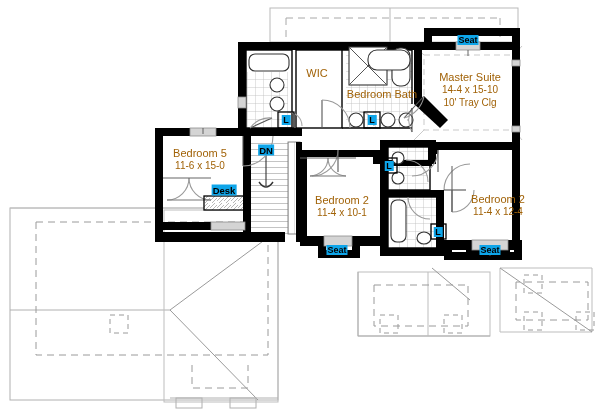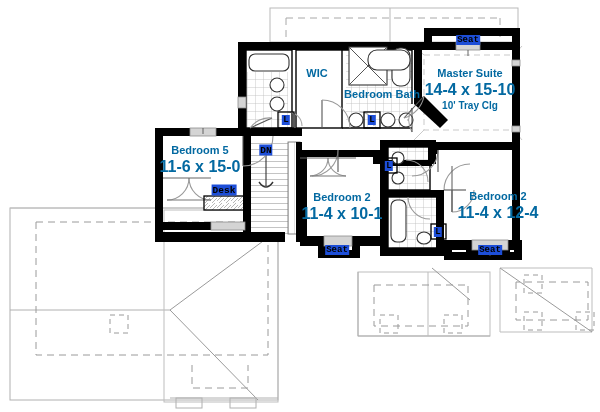--- a/index.html
+++ b/index.html
@@ -21,46 +21,45 @@
     position: absolute;
     left: 0;
     top: 0;
     width: 600px;
     height: 412px;
     display: block;
   }
   .room-label {
     position: absolute;
     text-align: center;
-    color: #0369a1;
-    font-weight: bold;
+    color: #a16207;
+    font-weight: normal;
     line-height: 1.22;
     white-space: nowrap;
     pointer-events: none;
     transform: translate(-50%, -50%);
   }
   .room-name {
     font-size: 11px;
   }
   .room-dims {
-    font-size: 16px;
+    font-size: 10px;
   }
   .room-clg {
     font-size: 10px;
   }
   .tag-label {
     position: absolute;
     color: #000000;
     font-weight: bold;
     font-size: 9.5px;
     white-space: nowrap;
-    background: #1d4ed8;
+    background: #0ea5e9;
     transform: translate(-50%, -50%);
     padding: 0 1px;
-    font-family: Liberation Mono, monospace;
   }
   .tag-small {
     font-size: 9px;
   }
   .tag-closet {
     font-size: 9px;
     padding: 0 1.5px;
   }
 </style>
 </head>

